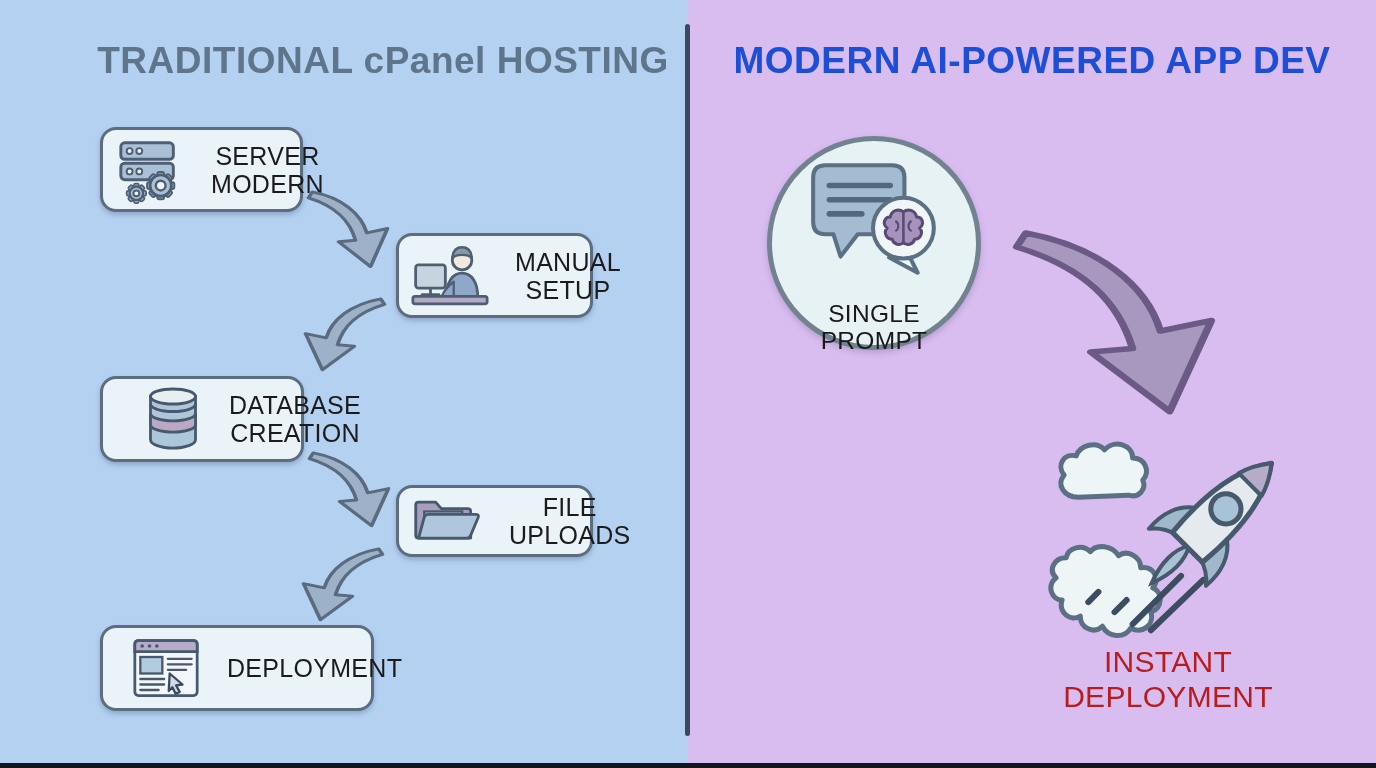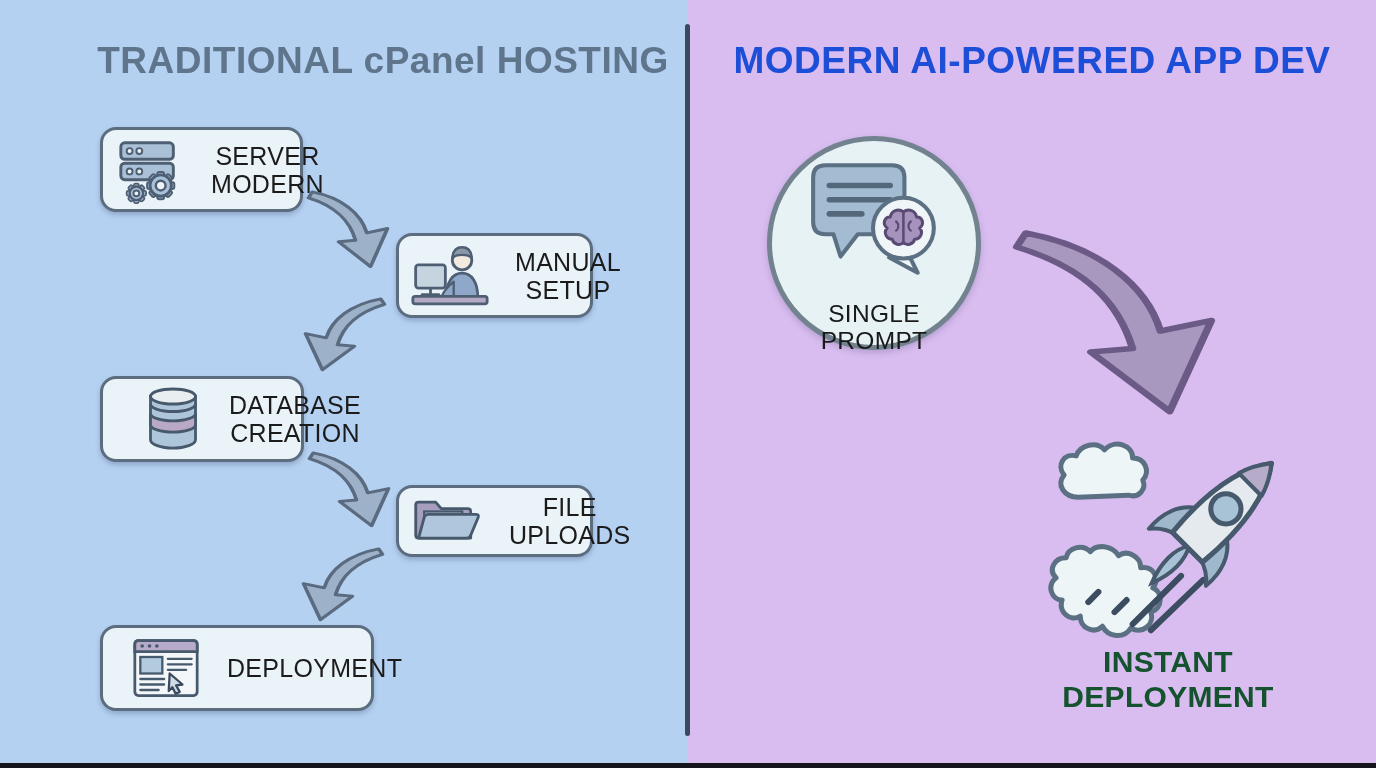--- a/index.html
+++ b/index.html
@@ -27,21 +27,21 @@
   .prompt-circle{
     position:absolute;left:767px;top:136px;width:214px;height:214px;border-radius:50%;
     background:#e7f2f5;border:5px solid #72828f;box-sizing:border-box;
     display:flex;flex-direction:column;align-items:center;
     box-shadow:0 3px 6px rgba(80,70,110,.25);
   }
   .prompt-label{font-size:24.5px;line-height:1.1;color:#191919;text-align:center;font-weight:500;letter-spacing:.3px;margin-top:16px;}
   .prompt-label span{display:block;}
   .result-label{
     position:absolute;left:1018px;top:644px;width:300px;text-align:center;
-    font-size:30px;line-height:1.18;color:#14532d;font-weight:700;letter-spacing:.3px;
+    font-size:30px;line-height:1.18;color:#b91c1c;font-weight:400;letter-spacing:.3px;
   }
   .result-label span{display:block;}
   svg{display:block;}
 </style>
 </head>
 <body>
 
 <div class="canvas">
 
   <svg width="0" height="0" style="position:absolute" aria-hidden="true">

